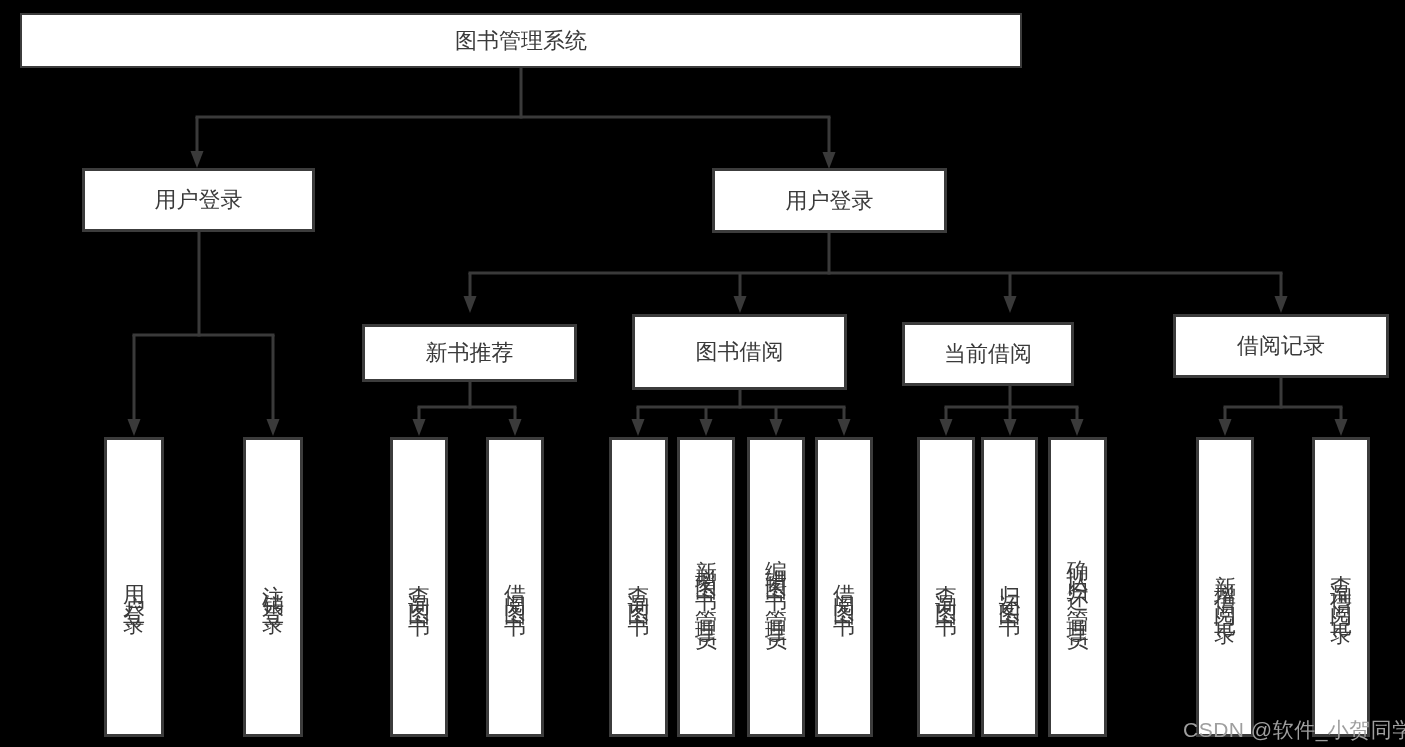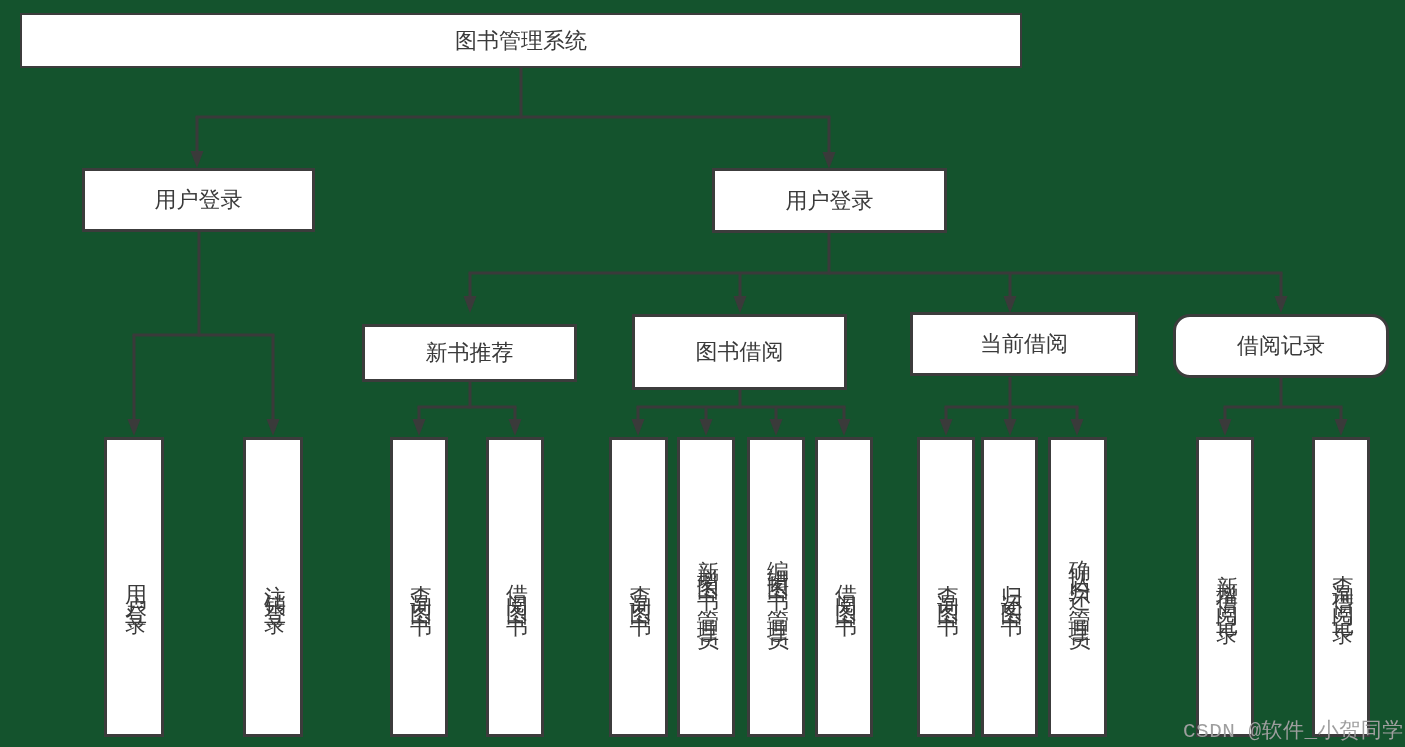--- a/index.html
+++ b/index.html
@@ -1,22 +1,22 @@
 <!DOCTYPE html>
 <html><head>
 <meta charset="utf-8">
 <style>
   * { margin: 0; padding: 0; box-sizing: border-box; }
   html, body { background: #ffffff; }
   .canvas {
     position: relative;
     width: 1405px;
     height: 747px;
-    background: #14532d;
-    font-family: Liberation Mono, monospace;
+    background: #000000;
+    font-family: Liberation Sans, sans-serif;
     overflow: hidden;
   }
   .connectors {
     position: absolute;
     left: 0; top: 0;
     width: 1405px; height: 747px;
   }
   .node {
     position: absolute;
     border: 3px solid #3c3c3c;
@@ -129,22 +129,22 @@
     </g>
   </svg>
 
   <div class="node root-node">图书管理系统</div>
 
   <div class="node" style="left:82px; top:168px; width:233px; height:64px;">用户登录</div>
   <div class="node" style="left:712px; top:168px; width:235px; height:65px;">用户登录</div>
 
   <div class="node" style="left:362px; top:324px; width:215px; height:58px;">新书推荐</div>
   <div class="node" style="left:632px; top:314px; width:215px; height:76px;">图书借阅</div>
-  <div class="node" style="left:902px; top:312px; width:228px; height:64px;margin-left:8px;">当前借阅</div>
-  <div class="node" style="left:1173px; top:314px; width:216px; height:64px;border-radius:17px;">借阅记录</div>
+  <div class="node" style="left:902px; top:322px; width:172px; height:64px;">当前借阅</div>
+  <div class="node" style="left:1173px; top:314px; width:216px; height:64px;">借阅记录</div>
 
   <div class="leaf" style="left:104px; width:60px;">
     <span>用户登录</span>
   </div>
   <div class="leaf" style="left:243px; width:60px;">
     <span>注销登录</span>
   </div>
   <div class="leaf" style="left:390px; width:58px;">
     <span>查询图书</span>
   </div>

